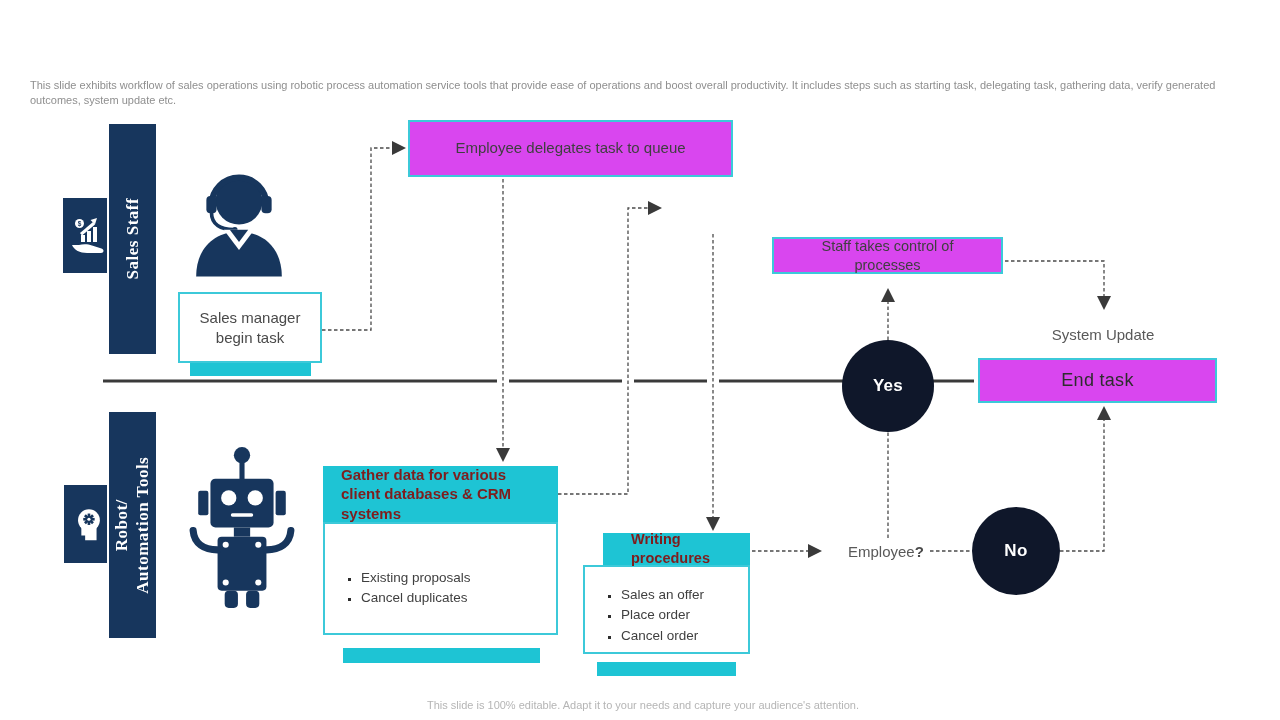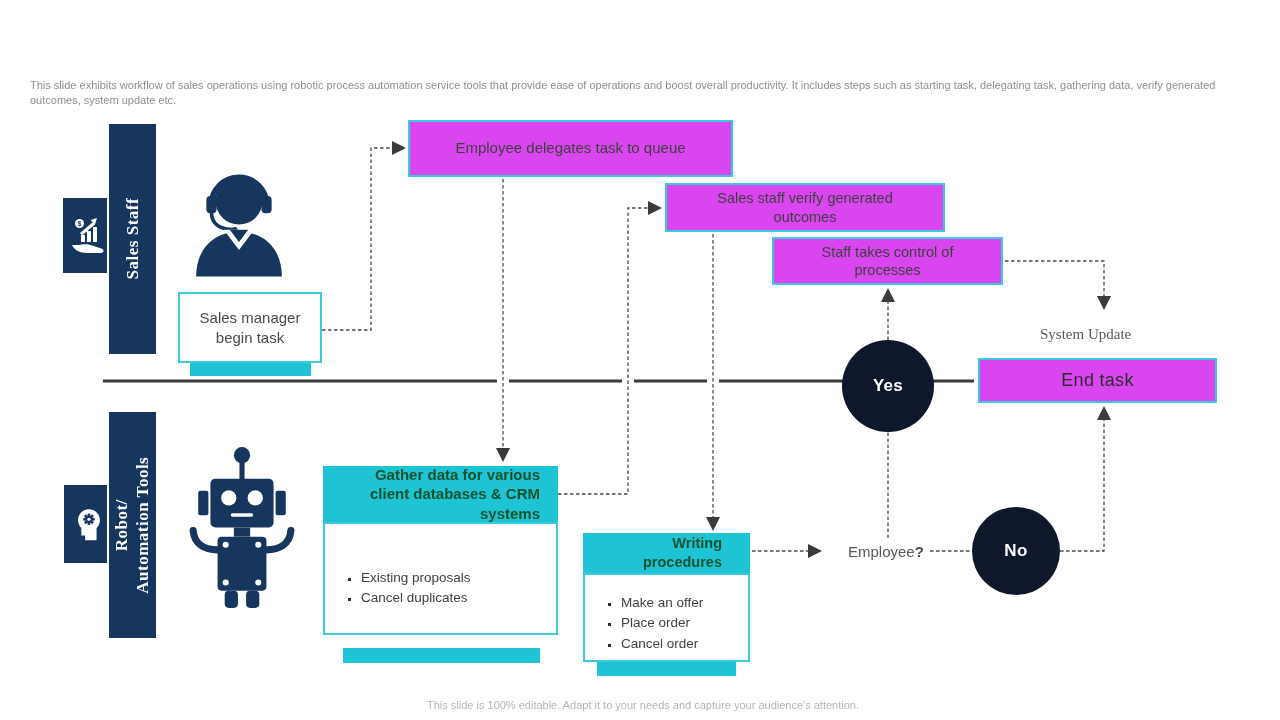--- a/index.html
+++ b/index.html
@@ -46,63 +46,63 @@
   .person{position:absolute;left:188px;top:160px;width:102px;height:122px;z-index:2;}
   .robot{position:absolute;left:186px;top:443px;width:112px;height:169px;z-index:2;}
   
   .cyanbox{
     position:absolute;background:#d946ef;border:2px solid #3cc9d9;box-sizing:border-box;z-index:2;
     display:flex;align-items:center;justify-content:center;text-align:center;
     font-size:15px;color:#3f3f3f;line-height:1.25;
   }
   #box-employee{left:408px;top:120px;width:325px;height:57px;}
   #box-verify{left:665px;top:183px;width:280px;height:49px;font-size:14.5px;padding:0 40px;}
-  #box-control{left:772px;top:237px;width:231px;height:48px;font-size:14.5px;padding:0 35px;}
+  #box-control{left:772px;top:237px;width:231px;height:37px;font-size:14.5px;padding:0 35px;}
   #box-endtask{left:978px;top:358px;width:239px;height:45px;font-weight:400;font-size:18px;color:#2d2d2d;letter-spacing:.3px;}
   .whitebox{
     position:absolute;background:#ffffff;border:2px solid #3cc9d9;box-sizing:border-box;z-index:2;
     display:flex;align-items:center;justify-content:center;text-align:center;
     font-size:15px;color:#4a4a4a;line-height:1.3;
   }
   #box-manager{left:178px;top:292px;width:144px;height:71px;}
   .shadow{position:absolute;background:#1ec4d4;z-index:1;}
   #shadow-manager{left:190px;top:363px;width:121px;height:13px;}
   #shadow-gather{left:343px;top:648px;width:197px;height:15px;}
   #shadow-writing{left:597px;top:662px;width:139px;height:14px;}
   
   .card{position:absolute;z-index:2;}
   .card-header{
-    background:#1ec4d4;color:#14532d;font-weight:700;text-align:right;
+    background:#1ec4d4;color:#7f1d1d;font-weight:700;text-align:left;
     display:flex;align-items:center;justify-content:center;box-sizing:border-box;line-height:1.3;
   }
   .card-body{
     background:#fff;border:2px solid #3cc9d9;box-sizing:border-box;
   }
   #card-gather{left:323px;top:466px;width:235px;}
   #card-gather .card-header{height:56px;font-size:15px;padding:0 18px;}
   #card-gather .card-body{height:113px;padding-top:44px;}
   #card-writing{left:583px;top:533px;width:167px;}
-  #card-writing .card-header{height:40px;font-size:14.5px;padding:0 28px;}
+  #card-writing .card-header{height:32px;font-size:14.5px;padding:0 28px;margin-left:20px;}
   #card-writing .card-body{height:89px;padding-top:18px;}
   .card-list{
     list-style:square;margin:0;padding-left:36px;
     font-size:13.5px;color:#3f3f3f;line-height:1.5;text-align:left;
   }
   .card-list li::marker{color:#2d2d2d;font-size:11px;}
   
   .circle{
     position:absolute;border-radius:50%;background:#0f172a;z-index:3;
     display:flex;align-items:center;justify-content:center;
     color:#fff;font-weight:700;font-size:17px;letter-spacing:.3px;
   }
   #circle-yes{left:842px;top:340px;width:92px;height:92px;}
   #circle-no{left:972px;top:507px;width:88px;height:88px;}
   
   .floating-label{position:absolute;font-size:15px;color:#595959;z-index:2;white-space:nowrap;}
-  #label-system-update{left:1040px;top:326px;width:126px;font-family:Liberation Serif, serif;}
+  #label-system-update{left:1040px;top:326px;width:126px;text-align:center;}
   #label-exception{left:848px;top:543px;}
   #label-exception b{font-weight:700;color:#4a4a4a;}
 </style>
 </head>
 <body>
 
 <div class="slide">
 
   <p class="subtitle">This slide exhibits workflow of sales operations using robotic process automation service tools that provide ease of operations and boost overall productivity. It includes steps such as starting task, delegating task, gathering data, verify generated outcomes, system update etc.</p>
 
@@ -220,23 +220,20 @@
         <circle cx="71" cy="97" r="3"></circle>
         <circle cx="39" cy="134" r="3"></circle>
         <circle cx="71" cy="134" r="3"></circle>
       </g>
     </svg>
   </div>
 
   <div class="cyanbox" id="box-employee">
     <span>Employee delegates task to queue</span>
   </div>
-  <div class="cyanbox" id="box-verify">
-    <span>Sales staff verify generated outcomes</span>
-  </div>
   <div class="cyanbox" id="box-control">
     <span>Staff takes control of processes</span>
   </div>
   <div class="whitebox" id="box-manager">
     <span>Sales manager begin task</span>
   </div>
   <div class="shadow" id="shadow-manager"></div>
   <div class="cyanbox" id="box-endtask">
     <span>End task</span>
   </div>
@@ -249,21 +246,21 @@
           <li>Cancel duplicates</li>
         </ul>
     </div>
   </div>
   <div class="shadow" id="shadow-gather"></div>
 
   <div class="card" id="card-writing">
     <div class="card-header">Writing procedures</div>
     <div class="card-body">
       <ul class="card-list">
-          <li>Make an offer</li>
+          <li>Sales an offer</li>
           <li>Place order</li>
           <li>Cancel order</li>
         </ul>
     </div>
   </div>
   <div class="shadow" id="shadow-writing"></div>
 
   <div class="circle" id="circle-yes">
     <span>Yes</span>
   </div>

